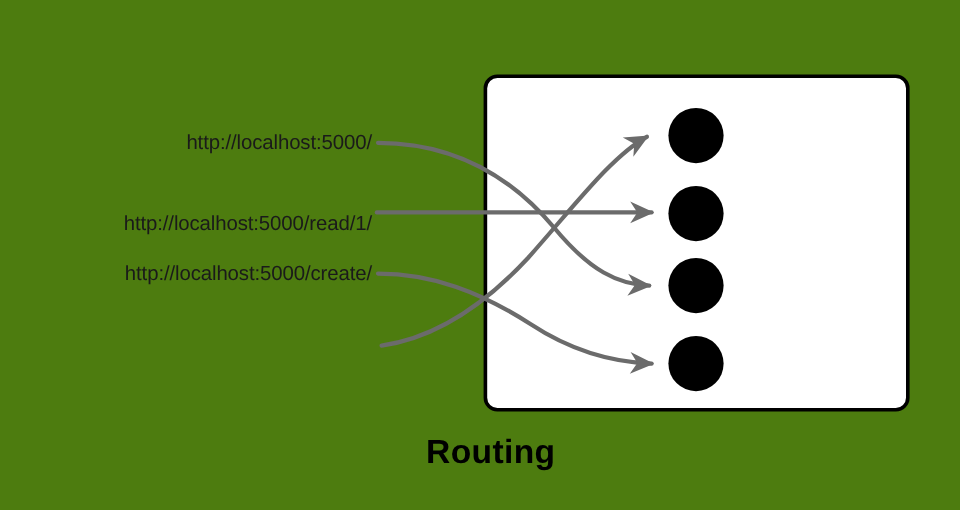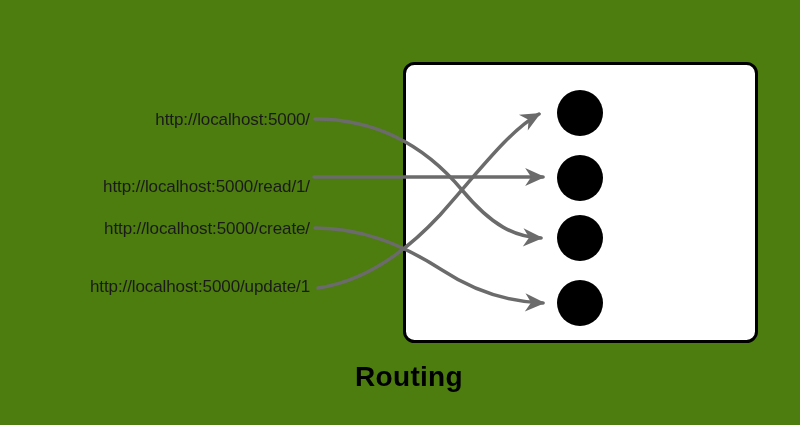--- a/index.html
+++ b/index.html
@@ -79,17 +79,16 @@
 
     <circle cx="580" cy="113" r="23" fill="#000000"></circle>
     <circle cx="580" cy="178" r="23" fill="#000000"></circle>
     <circle cx="580" cy="238" r="23" fill="#000000"></circle>
     <circle cx="580" cy="303" r="23" fill="#000000"></circle>
   </svg>
 
   <div class="url-label" id="url-0">http://localhost:5000/</div>
   <div class="url-label" id="url-1">http://localhost:5000/read/1/</div>
   <div class="url-label" id="url-2">http://localhost:5000/create/</div>
-  <div class="url-label" id="url-3">http://localhost:5000/update/1</div>
 
   <div id="diagram-title">Routing</div>
 
 </div>
 
 </body></html>

